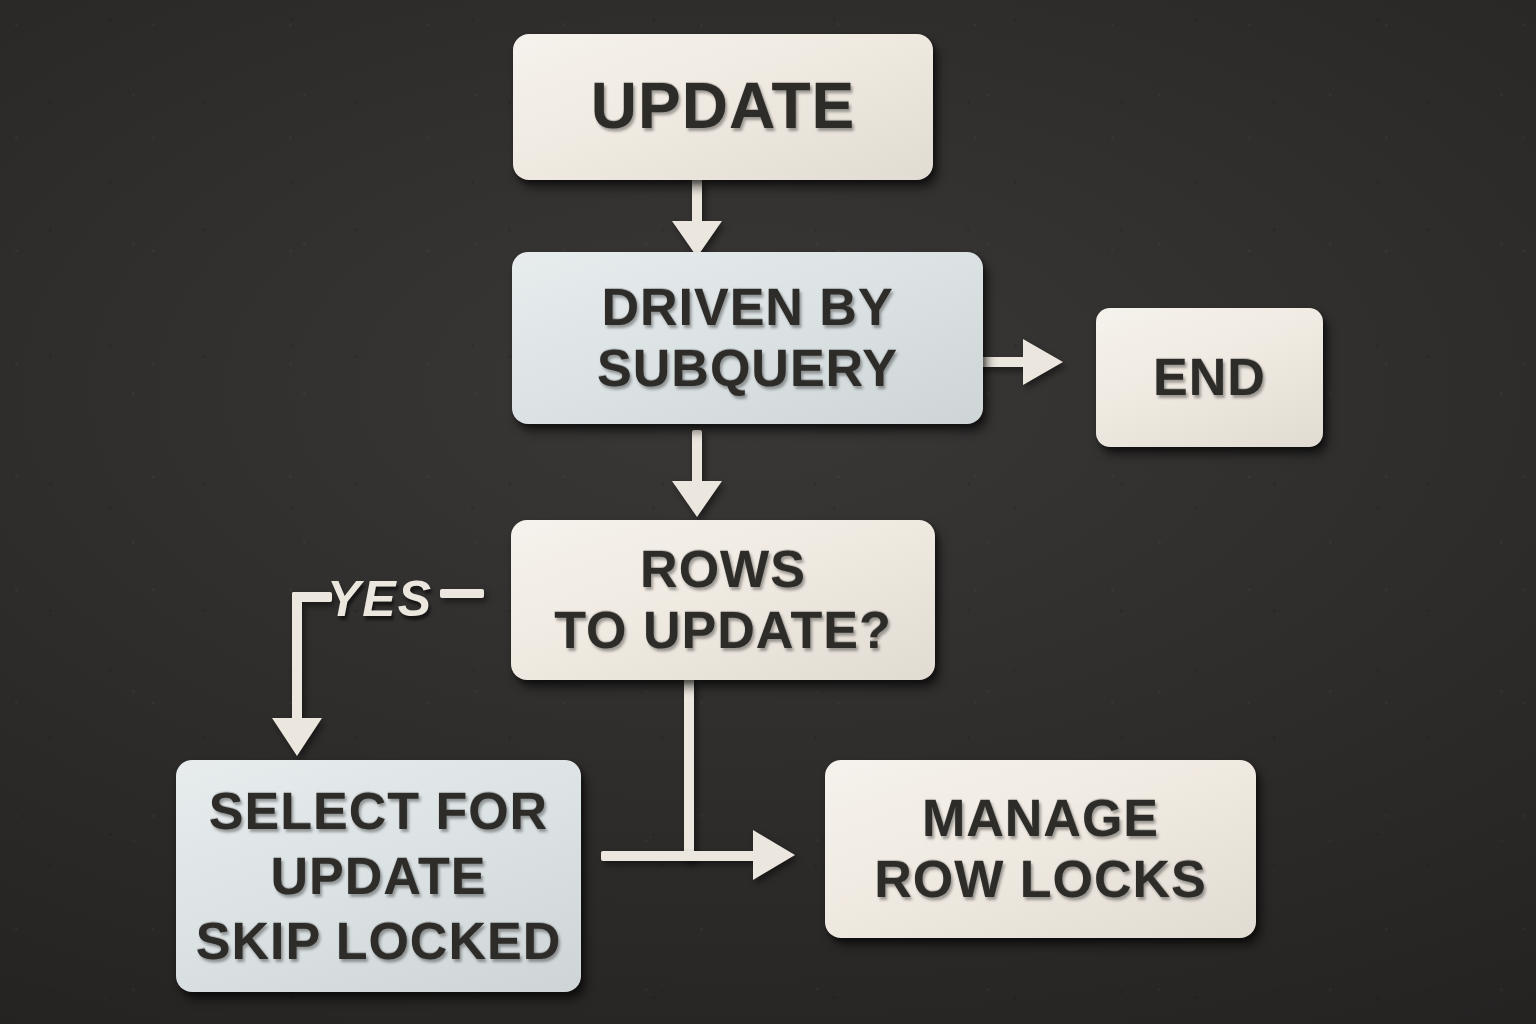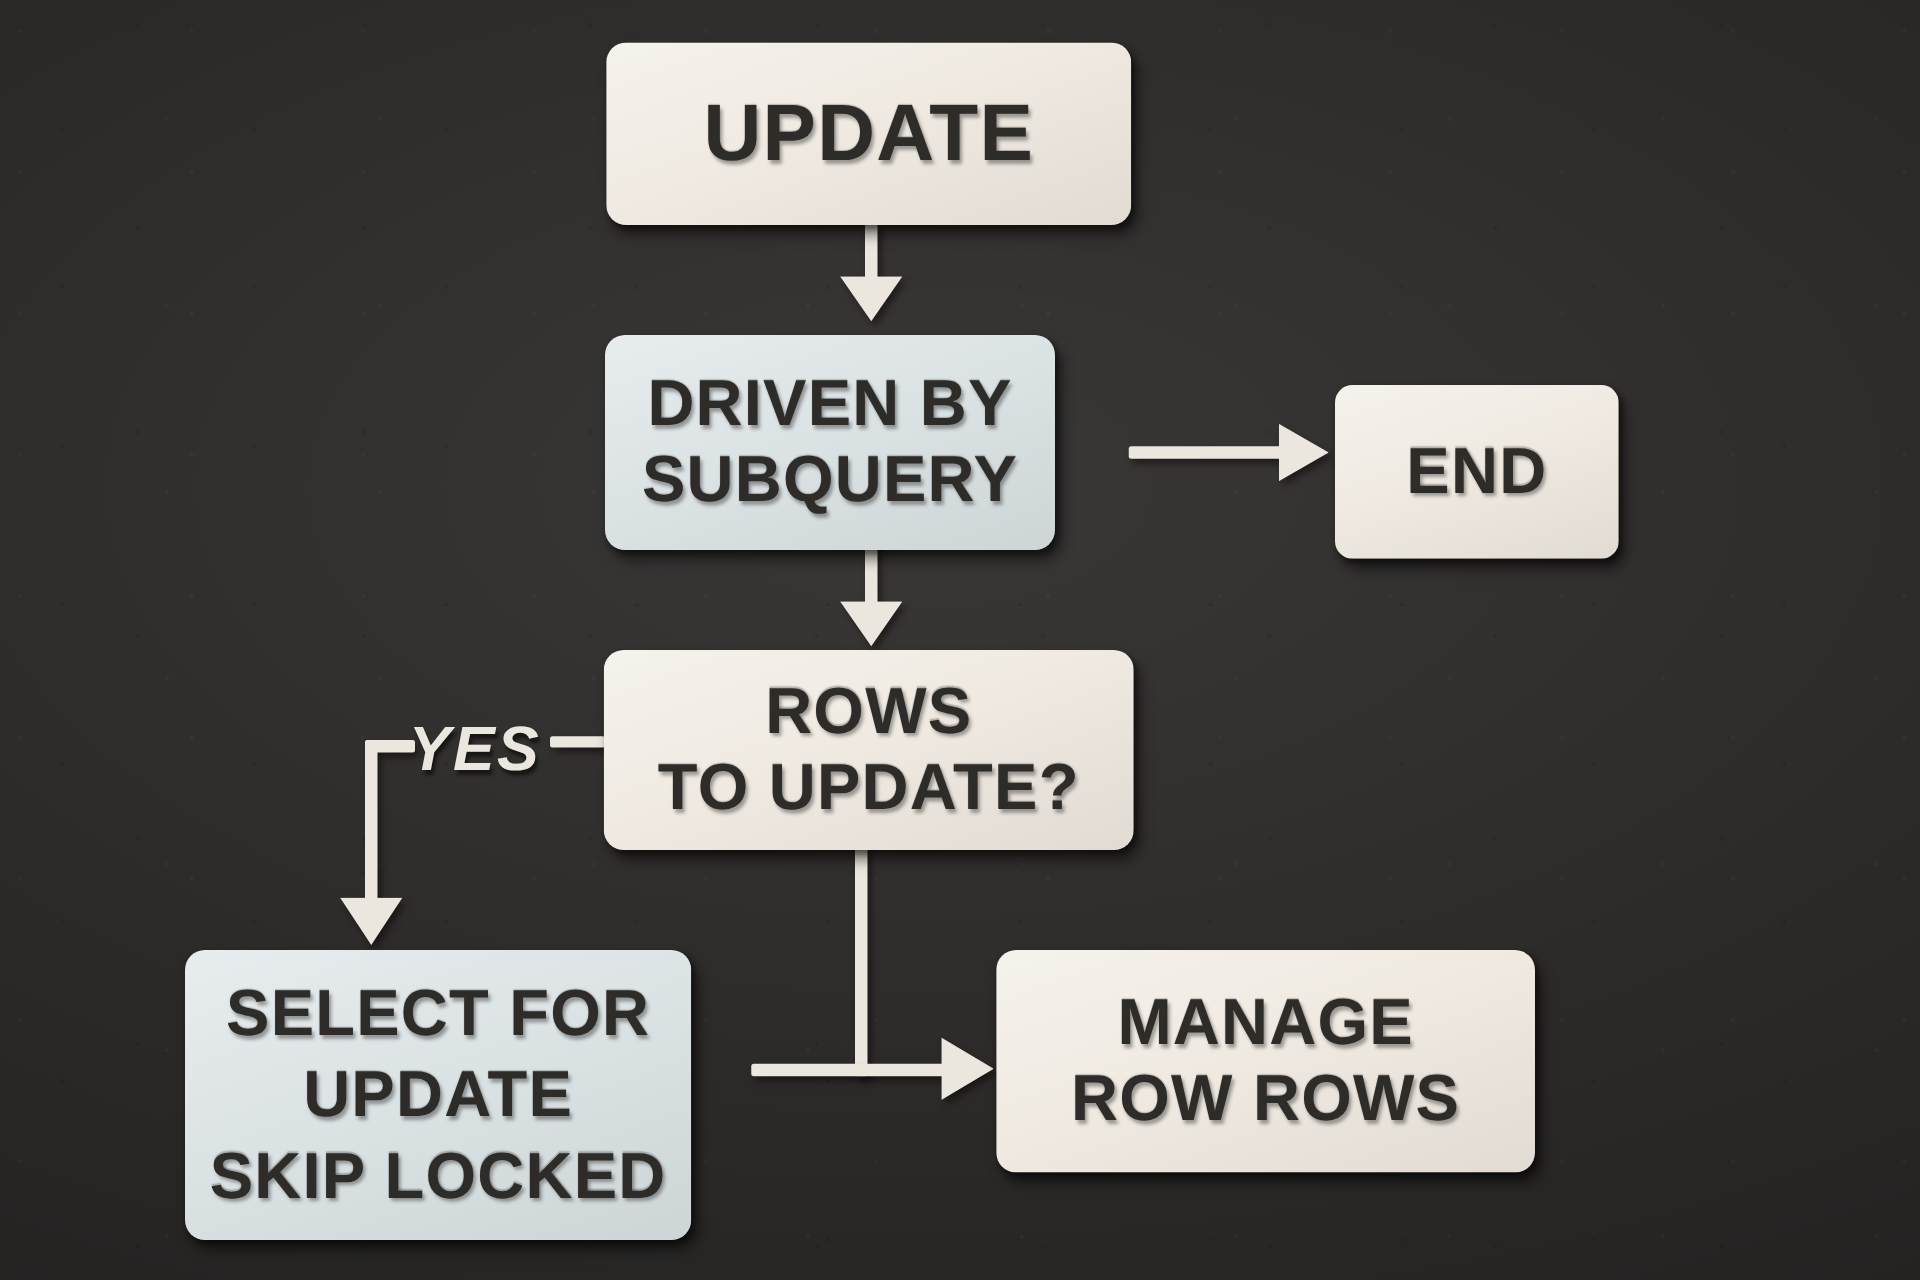--- a/index.html
+++ b/index.html
@@ -37,20 +37,21 @@
   }
 
   .node {
     position: absolute;
     display: flex;
     align-items: center;
     justify-content: center;
     text-align: center;
     border-radius: 16px;
     box-shadow: 5px 8px 10px rgba(0,0,0,0.50), 2px 3px 4px rgba(0,0,0,0.35);
+    margin-left: 28px;
   }
   .node.cream {
     background-color: var(--box-cream);
     background-image: linear-gradient(160deg, rgba(255,255,255,0.40) 0%, rgba(255,255,255,0.05) 45%, rgba(0,0,0,0.06) 100%);
   }
   .node.blue {
     background-color: var(--box-blue);
     background-image: linear-gradient(160deg, rgba(255,255,255,0.35) 0%, rgba(255,255,255,0.04) 45%, rgba(0,0,0,0.06) 100%);
   }
   .node-label {
@@ -125,21 +126,21 @@
 
   <div class="edge">
     <div class="shaft" style="left:601px; top:851px; width:156px; height:10px"></div>
     <div class="head right" style="left:753px; top:830px; width:42px; height:50px"></div>
   </div>
 
   <div class="node cream" style="left:485px; top:34px; width:420px; height:146px">
     <span class="node-label" style="font-size:64px">UPDATE</span>
   </div>
 
-  <div class="node blue" style="left:484px; top:268px; width:360px; height:172px">
+  <div class="node blue" style="left:484px; top:252px; width:471px; height:172px">
     <span class="node-label" style="font-size:52px">DRIVEN BY
 SUBQUERY</span>
   </div>
 
   <div class="node cream" style="left:1068px; top:308px; width:227px; height:139px; border-radius:14px">
     <span class="node-label" style="font-size:52px">END</span>
   </div>
 
   <div class="node cream" style="left:483px; top:520px; width:424px; height:160px">
     <span class="node-label" style="font-size:52px">ROWS
@@ -147,16 +148,16 @@
   </div>
 
   <div class="node blue" style="left:148px; top:760px; width:405px; height:232px">
     <span class="node-label" style="font-size:52px; line-height:1.25">SELECT FOR
 UPDATE
 SKIP LOCKED</span>
   </div>
 
   <div class="node cream" style="left:797px; top:760px; width:431px; height:178px">
     <span class="node-label" style="font-size:52px">MANAGE
-ROW ROWS</span>
+ROW LOCKS</span>
   </div>
 
 </div>
 
 </body></html>

